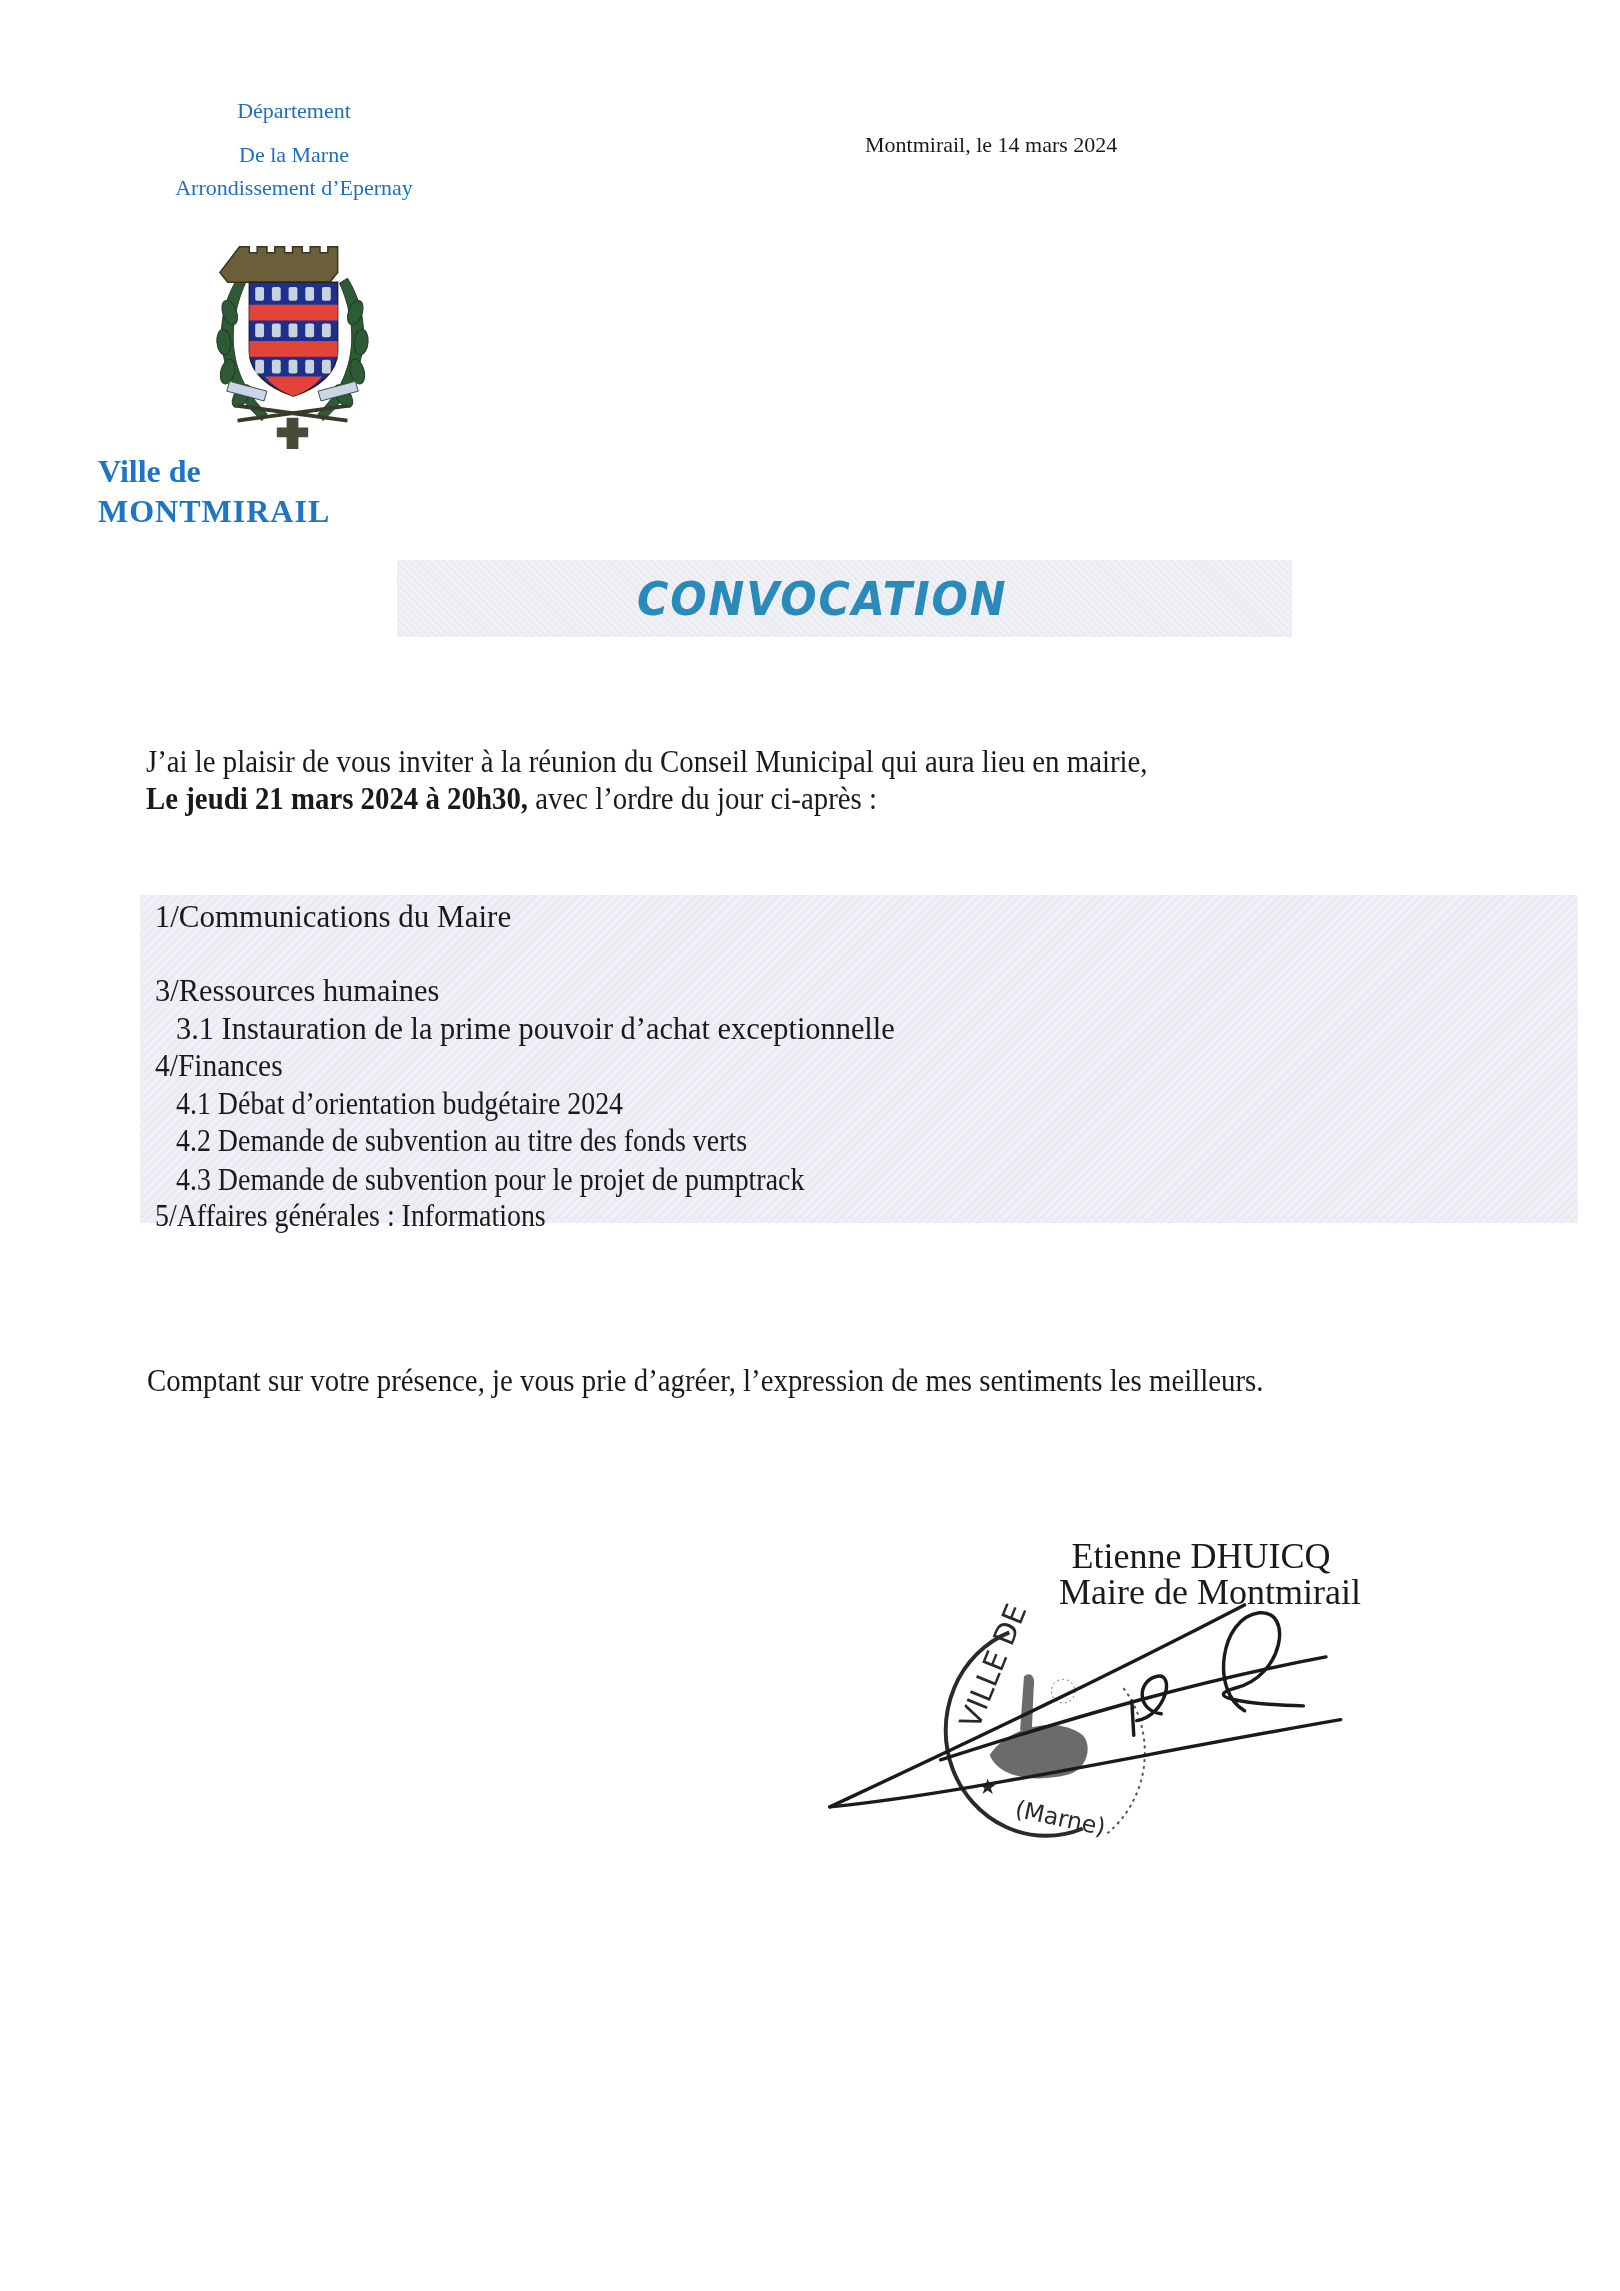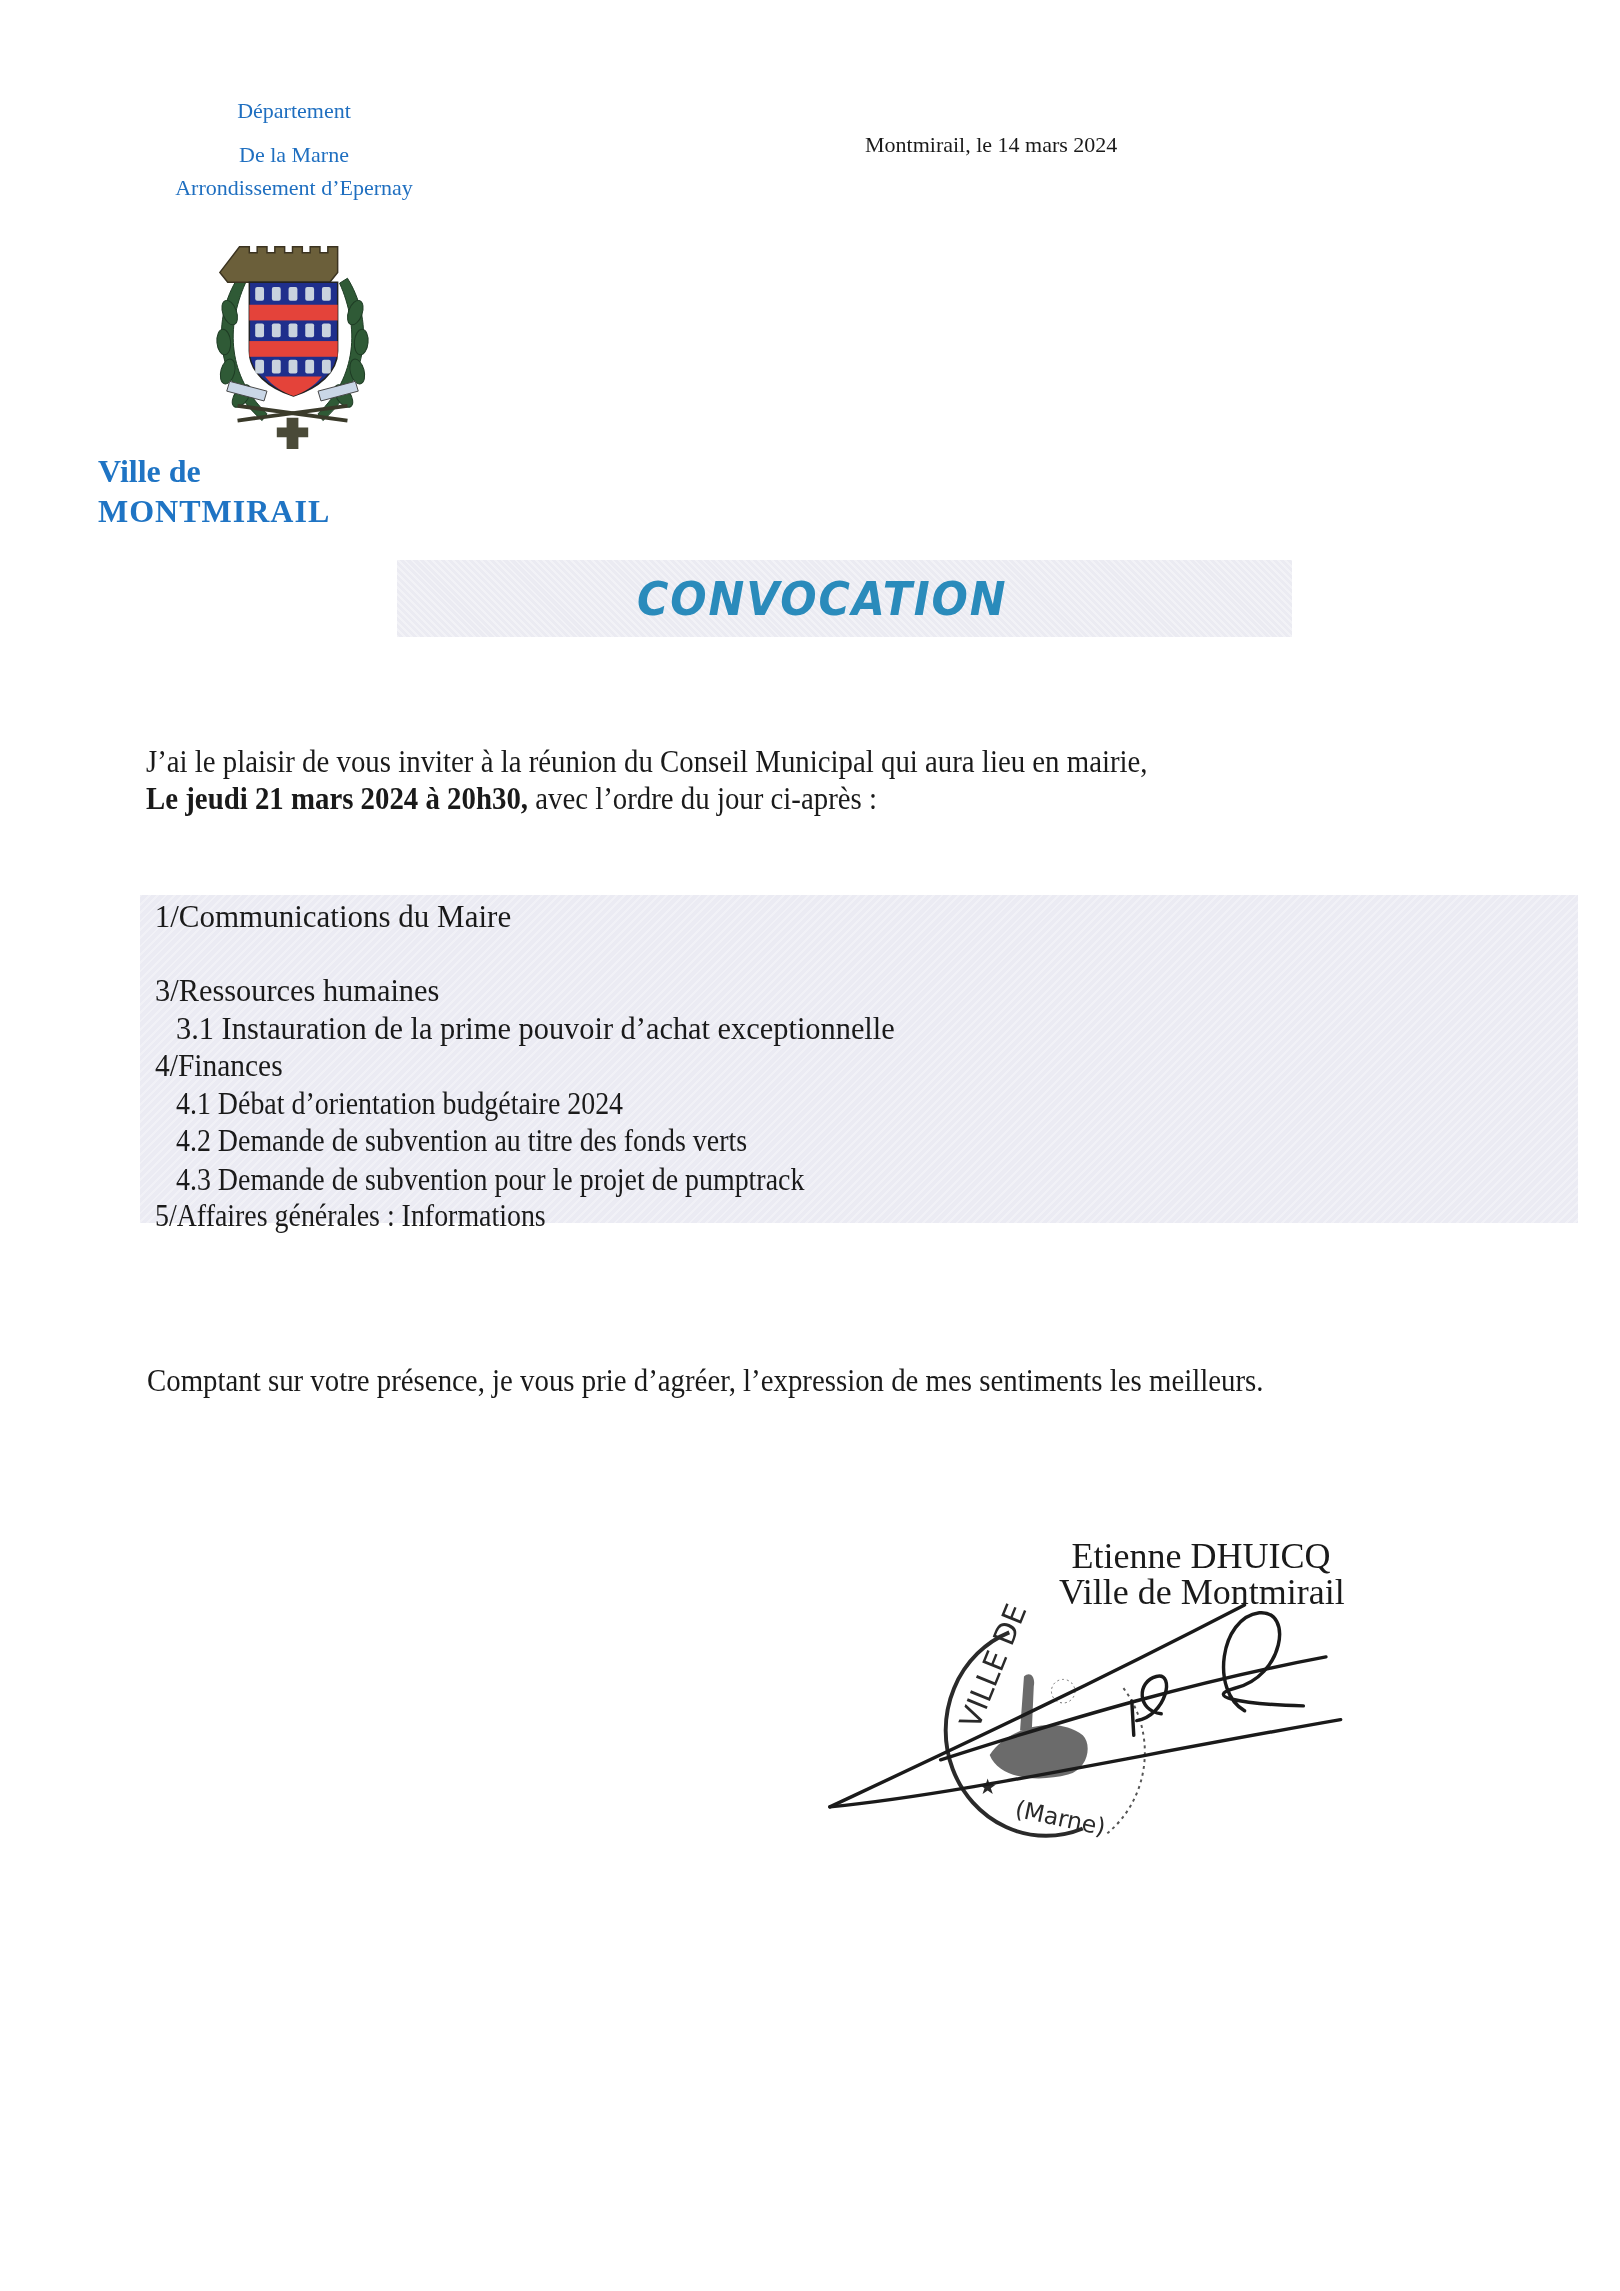--- a/index.html
+++ b/index.html
@@ -124,21 +124,21 @@
   <div class="ag ag-l0" style="top:155px; transform:scaleX(0.95);">4/Finances</div>
   <div class="ag ag-l1" style="top:193px; transform:scaleX(0.90);">4.1 Débat d’orientation budgétaire 2024</div>
   <div class="ag ag-l1" style="top:230px; transform:scaleX(0.90);">4.2 Demande de subvention au titre des fonds verts</div>
   <div class="ag ag-l1" style="top:269px; transform:scaleX(0.90);">4.3 Demande de subvention pour le projet de pumptrack</div>
   <div class="ag ag-l0" style="top:305px; transform:scaleX(0.90);">5/Affaires générales : Informations</div>
 </div>
 
 <div class="abs closing">Comptant sur votre présence, je vous prie d’agréer, l’expression de mes sentiments les meilleurs.</div>
 
 <div class="abs sig sig1">Etienne DHUICQ</div>
-<div class="abs sig sig2">Ville de Montmirail</div>
+<div class="abs sig sig2">Maire de Montmirail</div>
 
 <svg class="abs stamp" viewBox="0 0 560 260">
 
   <path d="M190 35 A100 105 0 1 0 265 235" fill="none" stroke="#2a2a2a" stroke-width="4"></path>
   <path d="M290 240 A100 105 0 0 0 305 90" fill="none" stroke="#555" stroke-width="2" stroke-dasharray="3 4"></path>
   <text x="0" y="0" font-family="DejaVu Sans, sans-serif" font-size="30" fill="#2a2a2a" transform="translate(158 135) rotate(-68)">VILLE DE MO</text>
   <text x="195" y="230" font-family="DejaVu Sans, sans-serif" font-size="24" fill="#2a2a2a" transform="rotate(12 230 225)">(Marne)</text>
   <text x="158" y="200" font-size="22" fill="#2a2a2a">★</text>
 
   <g fill="#3a3a3a" opacity="0.75">

